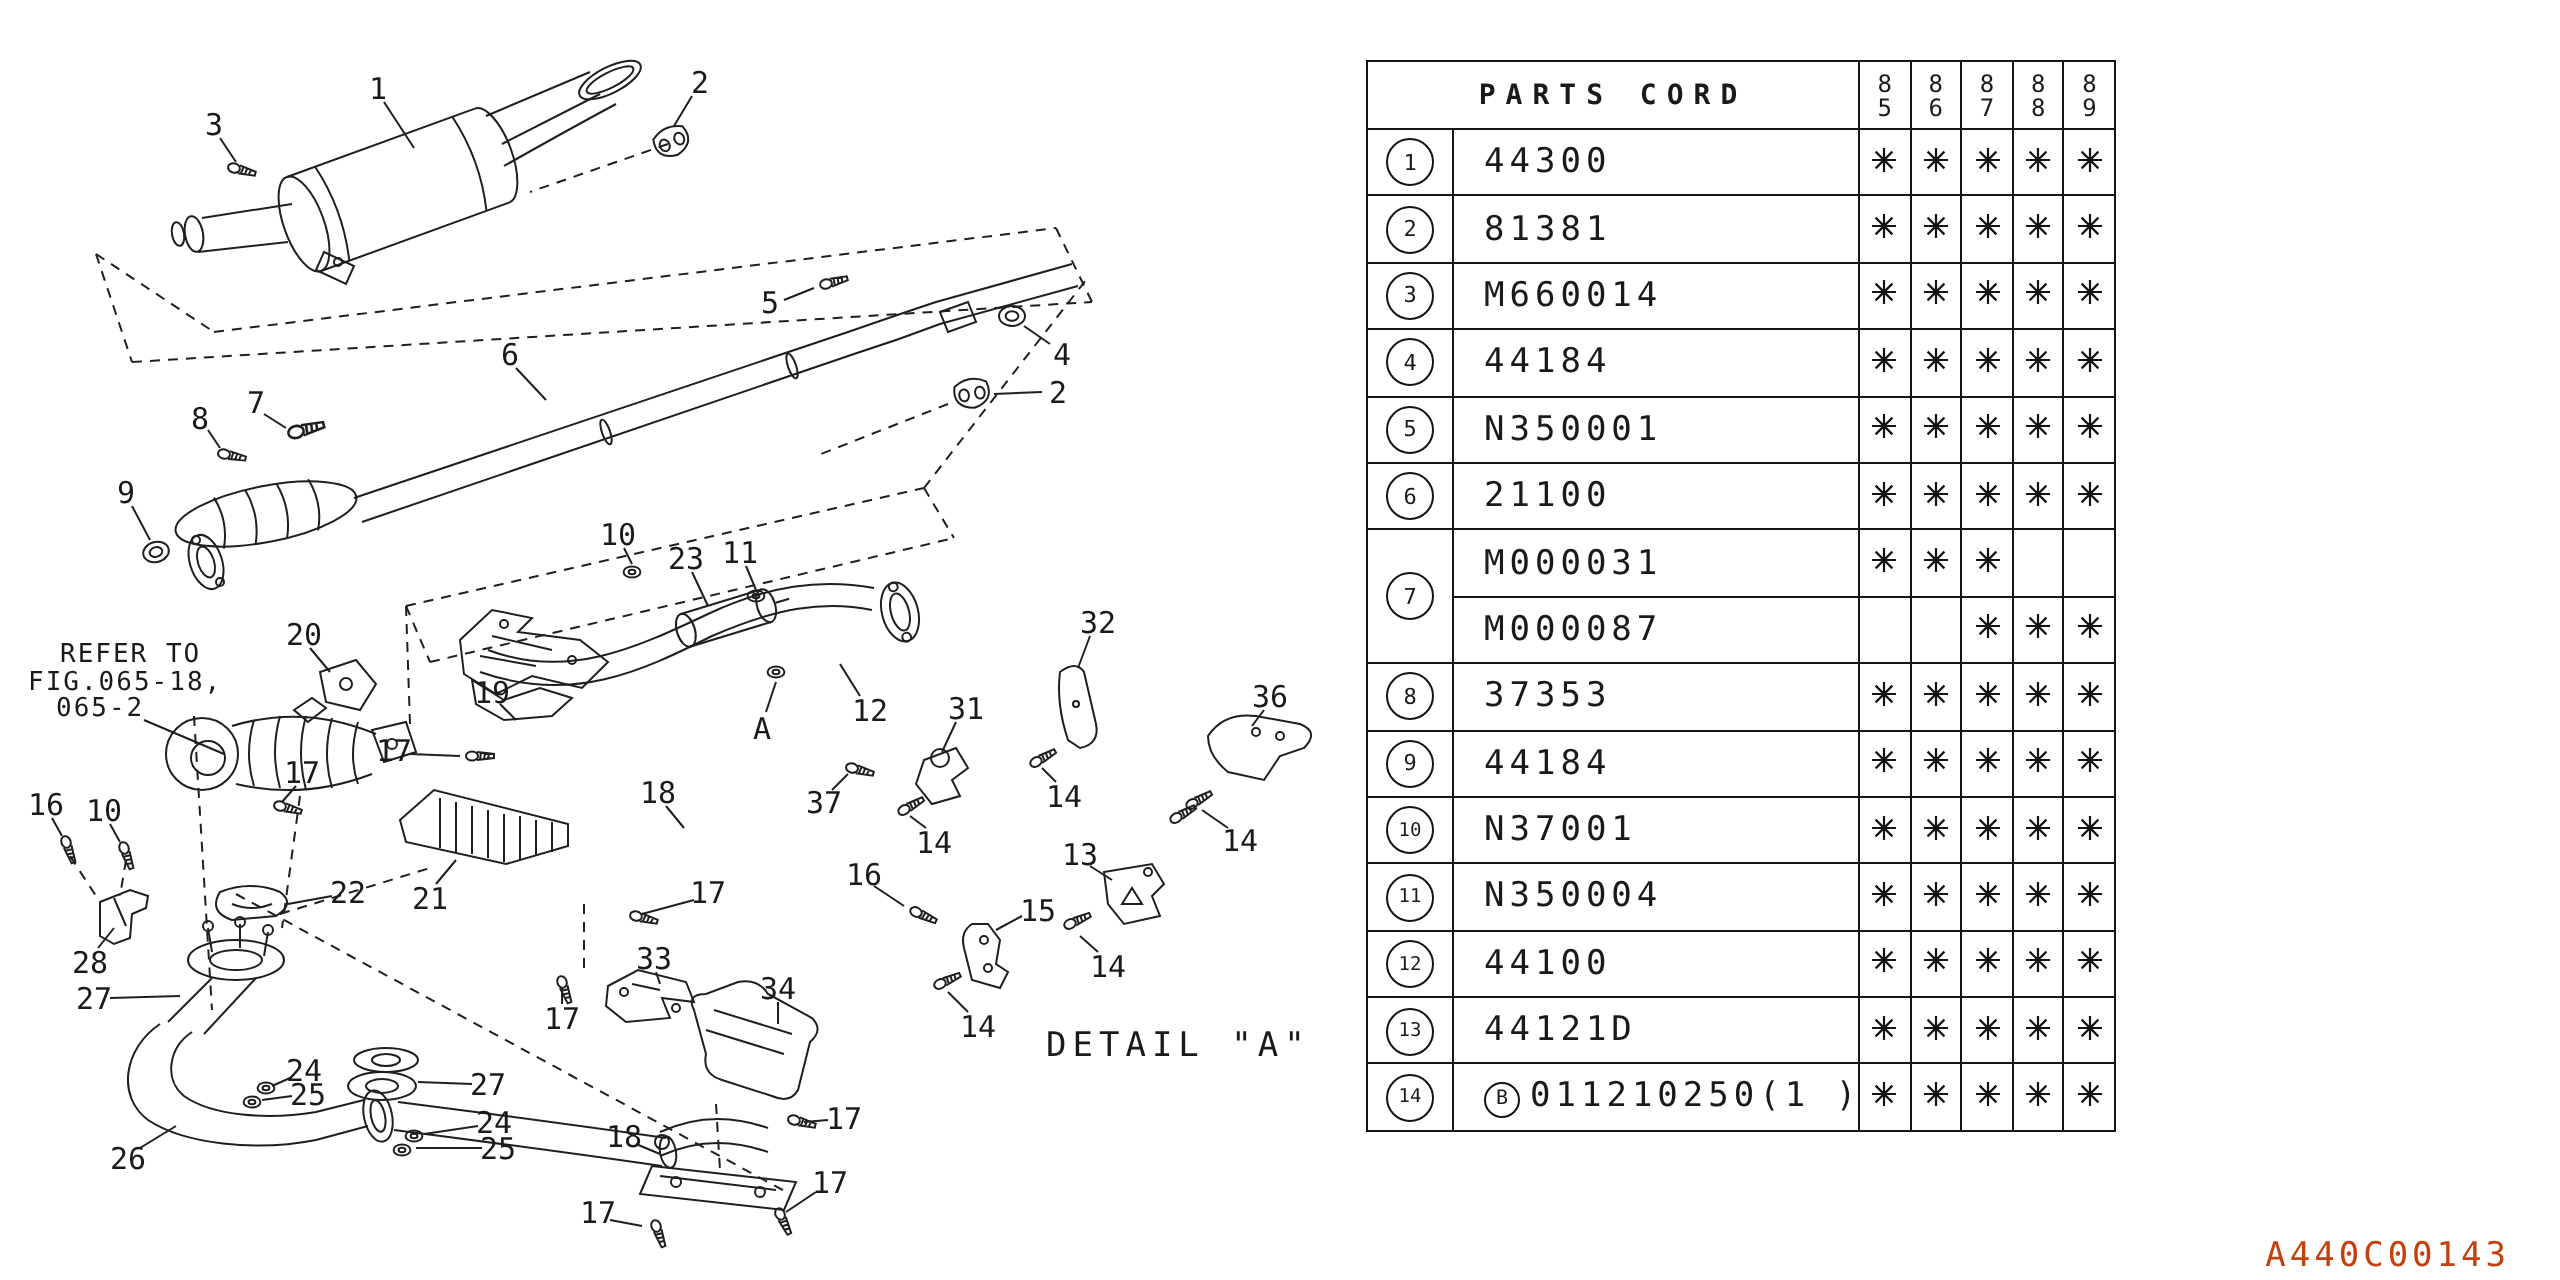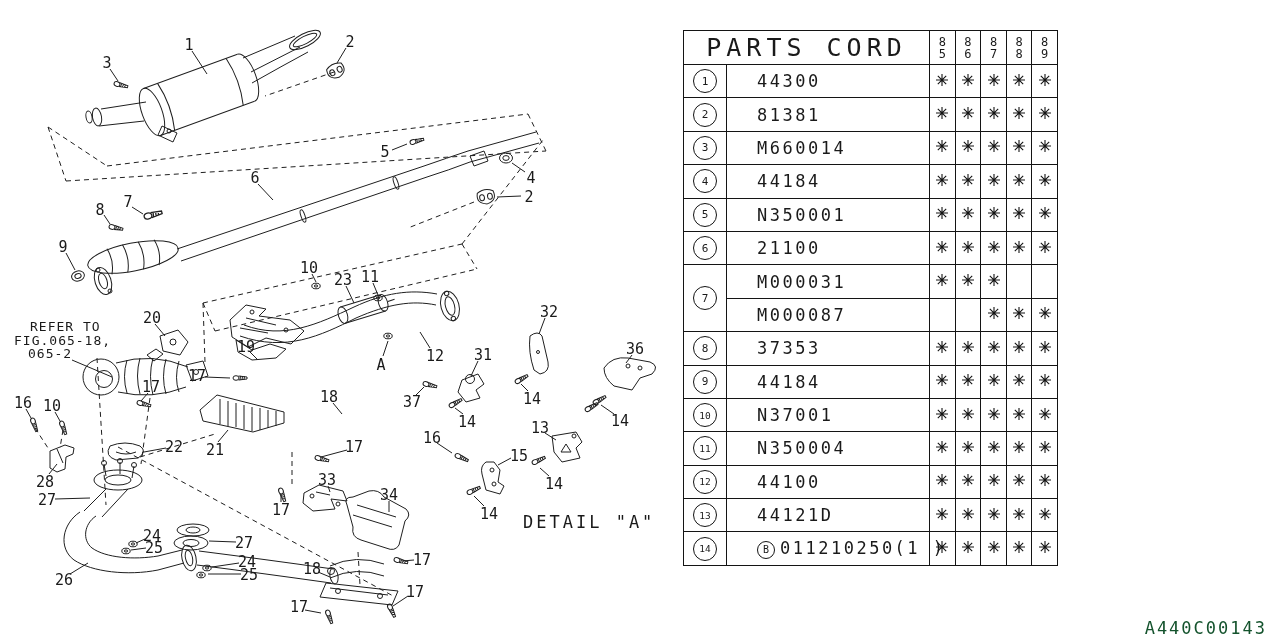--- a/index.html
+++ b/index.html
@@ -10,34 +10,34 @@
        fill:none;stroke:#1f1f1f;stroke-width:1;}
   #diagram-svg .dash{stroke-dasharray:5 4;}
   #diagram-svg text{fill:#1a1a1a;font-family:"DejaVu Sans Mono",monospace;font-size:15px;stroke:none;}
   #diagram-svg text.note{font-size:13px;letter-spacing:1px;}
   #diagram-svg text.big{font-size:17px;letter-spacing:3px;}
   
   #parts-table{position:absolute;left:683px;top:30px;width:374px;border-collapse:collapse;
        table-layout:fixed;background:#fff;}
   #parts-table,#parts-table td,#parts-table th{border:1.6px solid #141414;}
   #parts-table th,#parts-table td{padding:0;margin:0;}
-  #parts-table th.title{font-weight:normal;font-size:25px;letter-spacing:5px;height:33px;}
+  #parts-table th.title{font-weight:bold;font-size:14px;letter-spacing:5px;height:33px;}
   #parts-table th.yr{font-weight:normal;font-size:12px;line-height:12px;text-align:center;}
   #parts-table td.cc{text-align:center;}
-  #parts-table td.part{font-size:17px;letter-spacing:2.5px;padding-left:30px;white-space:nowrap;}
+  #parts-table td.part{font-size:17px;letter-spacing:2.5px;padding-left:15px;white-space:nowrap;}
   #parts-table td.mk{text-align:center;vertical-align:middle;}
   #parts-table tr{height:33.4px;}
   .cnum{display:inline-flex;align-items:center;justify-content:center;
         width:22px;height:22px;border:1.4px solid #141414;border-radius:50%;
         font-size:11px;letter-spacing:0;}
   .cnum.two{font-size:9.5px;}
   .bcircle{display:inline-flex;align-items:center;justify-content:center;
         width:16px;height:16px;border:1.3px solid #141414;border-radius:50%;
         font-size:10px;margin-right:5px;letter-spacing:0;vertical-align:1px;}
-  #doc-code{position:absolute;right:13px;bottom:2px;font-size:17px;letter-spacing:2px;color:#14532d;}
+  #doc-code{position:absolute;right:25px;bottom:2px;font-size:17px;letter-spacing:2px;color:#c2410c;}
 </style>
 </head>
 <body>
 
 <svg id="diagram-svg" width="1280" height="640" viewBox="0 0 1280 640">
   <defs>
     <g id="bolt">
       <ellipse cx="0" cy="0" rx="3" ry="2.3"></ellipse>
       <path d="M2.5,-2 L11,-1 L11,1 L2.5,2 M4.5,-2.1 L4,2.1 M6.5,-1.9 L6,1.9 M8.5,-1.7 L8,1.7"></path>
     </g>

